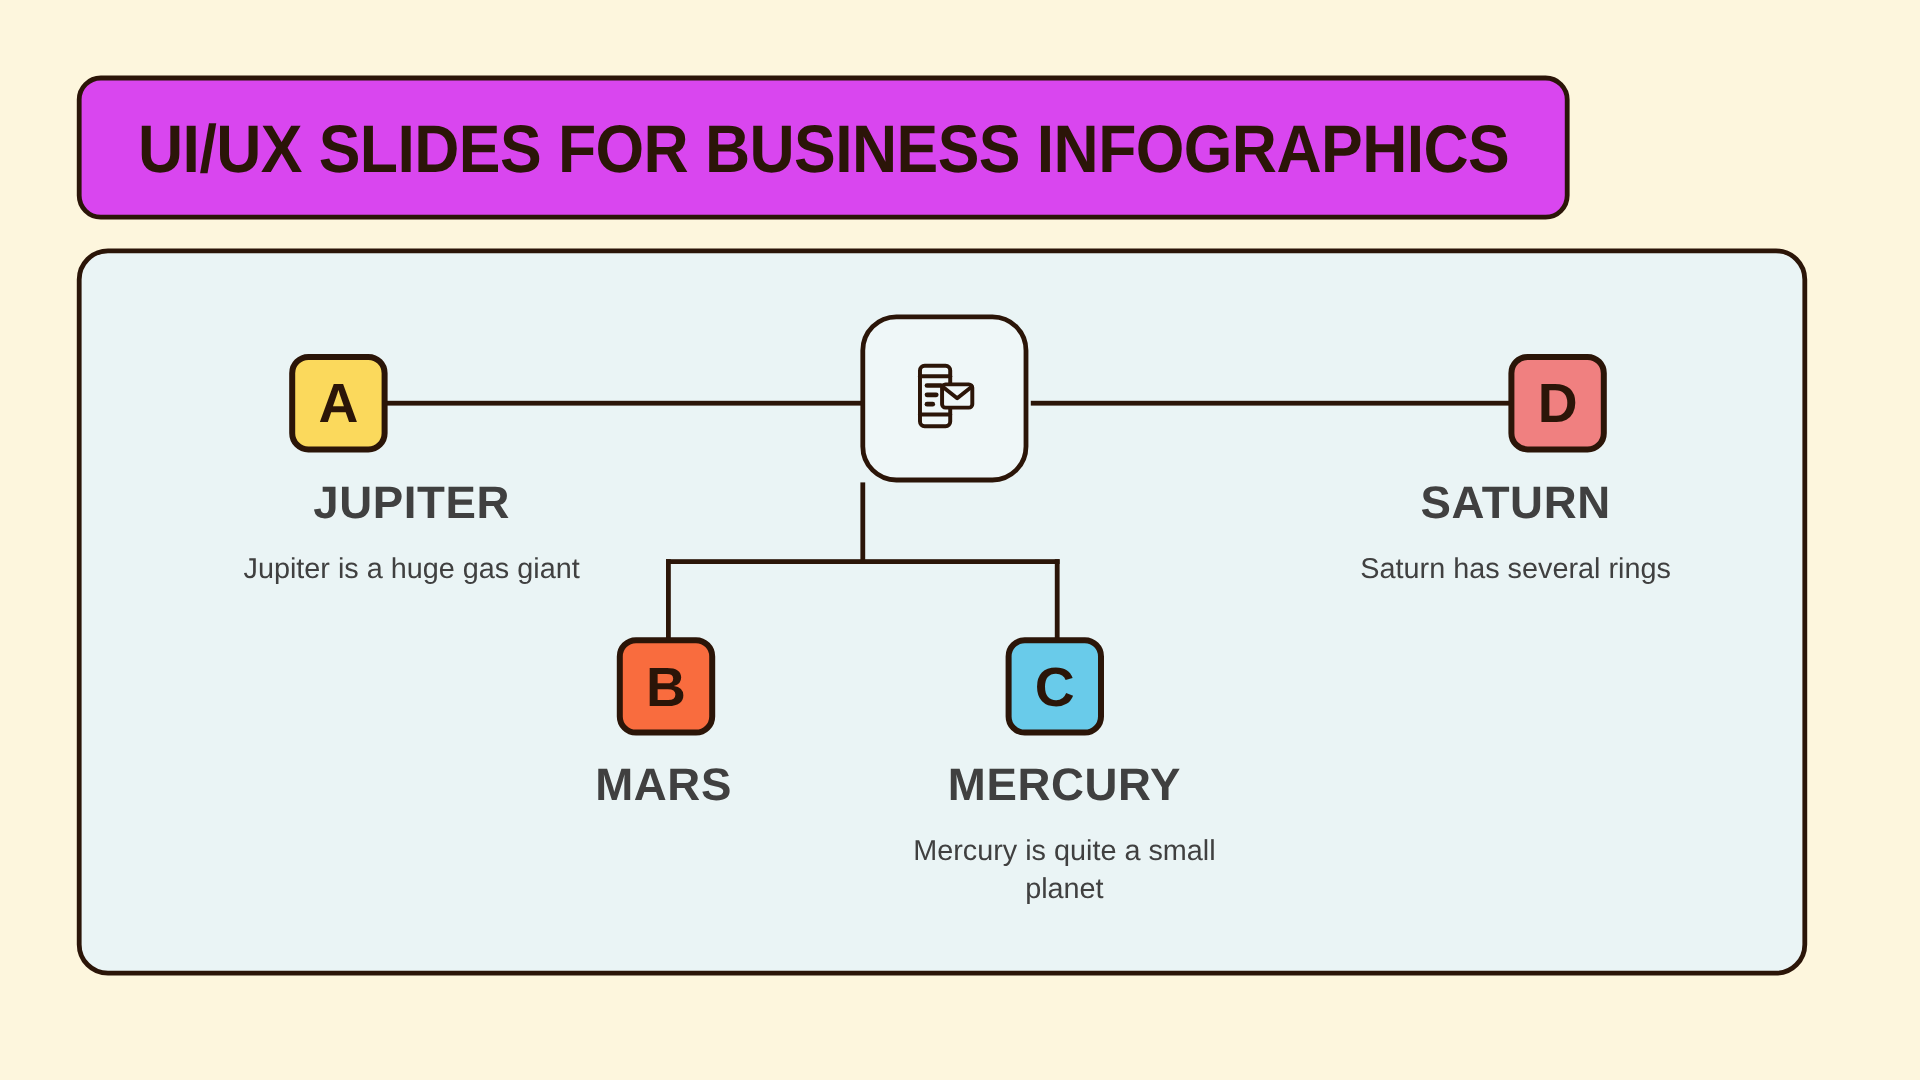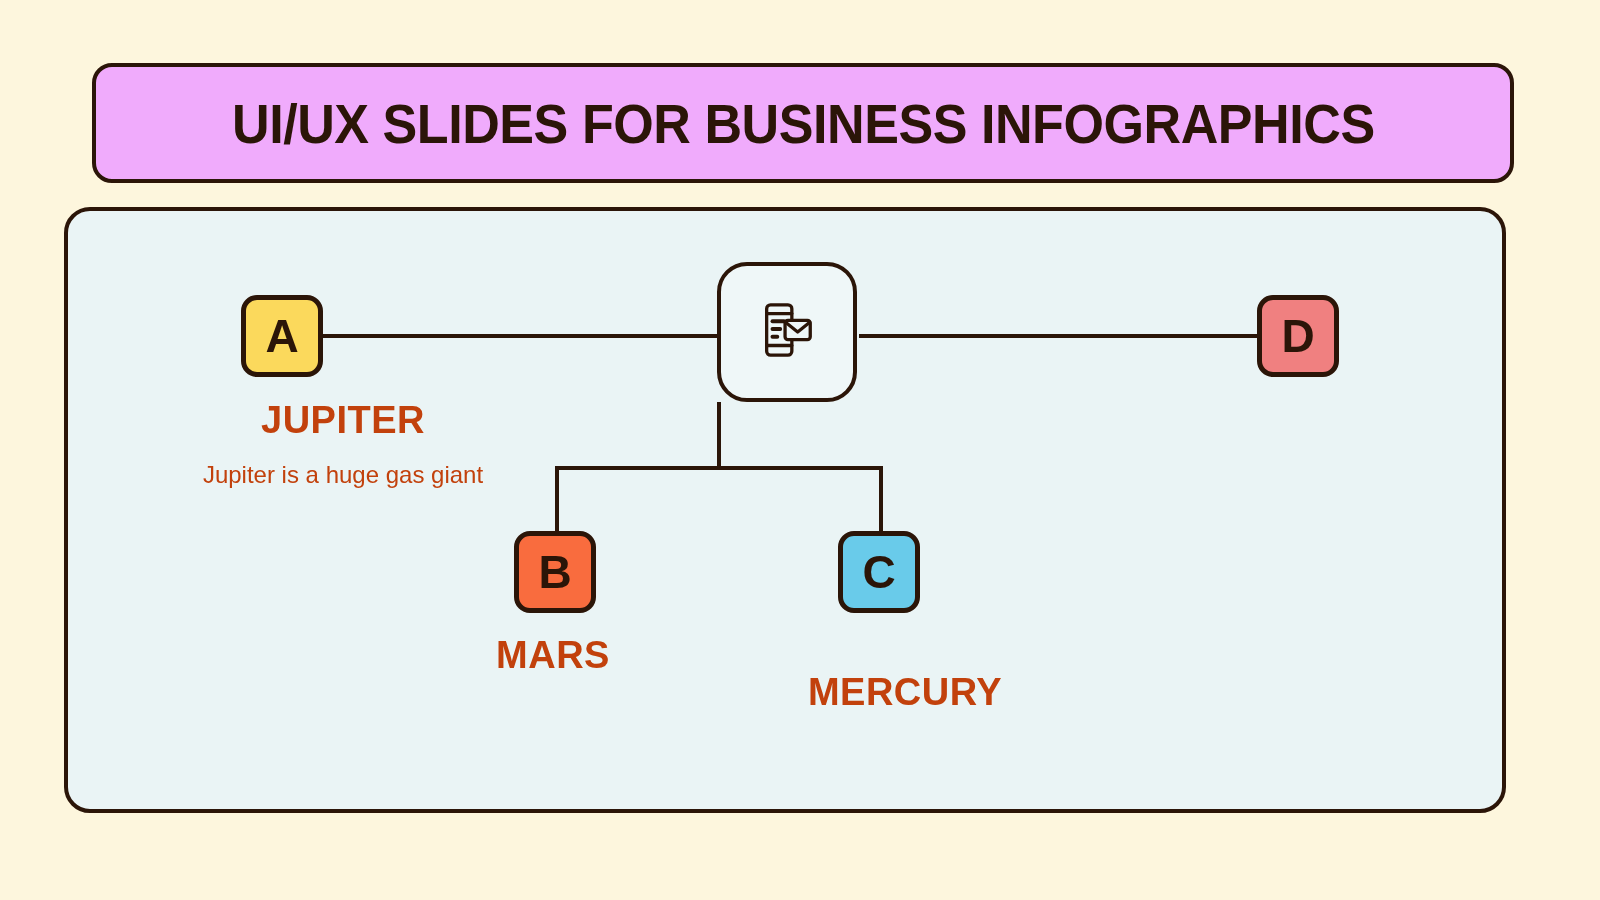--- a/index.html
+++ b/index.html
@@ -17,30 +17,29 @@
     position: relative;
     width: 1600px;
     height: 900px;
   }
 
   
   #title-banner {
     position: absolute;
     left: 64px;
     top: 63px;
-    width: 1422px;
+    width: 1244px;
     height: 120px;
     box-sizing: border-box;
-    background: #f0abfc;
+    background: #d946ef;
     border: 4px solid #2b1508;
     border-radius: 20px;
     display: flex;
     align-items: center;
     justify-content: center;
-    margin-left: 28px;
   }
   #title-text {
     font-family: "Liberation Sans Narrow", "Liberation Sans", sans-serif;
     font-weight: bold;
     font-size: 56px;
     letter-spacing: -0.5px;
     color: #2b1508;
     transform: scaleX(0.93);
     white-space: nowrap;
     text-align: center;
@@ -115,41 +114,41 @@
     border-radius: 30px;
     display: flex;
     align-items: center;
     justify-content: center;
   }
 
   
   .node-text {
     position: absolute;
     text-align: center;
-    color: #c2410c;
+    color: #404040;
   }
   .node-title {
     font-family: "Liberation Sans", sans-serif;
     font-weight: bold;
     font-size: 38px;
     letter-spacing: 0.5px;
     line-height: 1.05;
     margin: 0 0 18px 0;
   }
   .node-desc {
     font-family: "Liberation Sans", sans-serif;
     font-weight: normal;
     font-size: 24px;
     line-height: 1.30;
     margin: 0;
   }
   #text-jupiter { left: 80px; top: 190px; width: 390px; }
   #text-saturn  { left: 1000px; top: 190px; width: 390px; }
   #text-mars    { left: 330px; top: 425px; width: 310px; }
-  #text-mercury { left: 677px; top: 425px; width: 320px; margin-top: 37px; }
+  #text-mercury { left: 659px; top: 425px; width: 320px; }
 </style>
 </head>
 <body>
 
 <div id="slide">
 
   <div id="title-banner">
     <div id="title-text">UI/UX SLIDES FOR BUSINESS INFOGRAPHICS</div>
   </div>
 
@@ -197,17 +196,22 @@
       <p class="node-title">JUPITER</p>
       <p class="node-desc">Jupiter is a huge gas giant</p>
     </div>
 
     <div class="node-text" id="text-mars">
       <p class="node-title">MARS</p>
     </div>
 
     <div class="node-text" id="text-mercury">
       <p class="node-title">MERCURY</p>
-    </div>
-
+      <p class="node-desc">Mercury is quite a small planet</p>
+    </div>
+
+    <div class="node-text" id="text-saturn">
+      <p class="node-title">SATURN</p>
+      <p class="node-desc">Saturn has several rings</p>
+    </div>
 
   </div>
 </div>
 
 </body></html>

